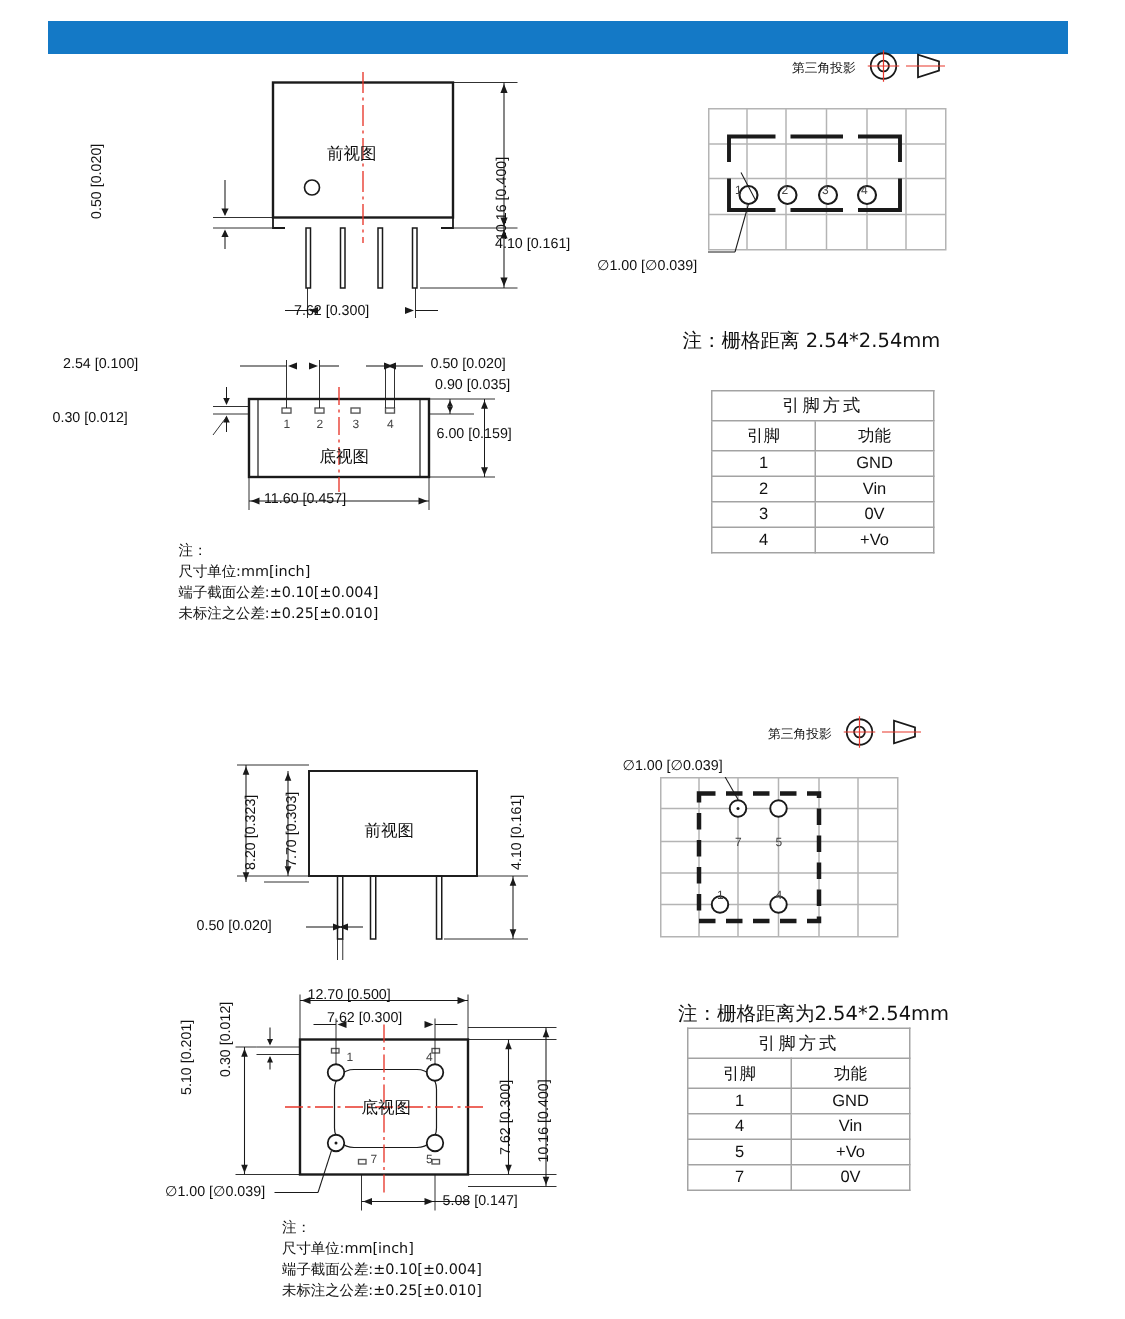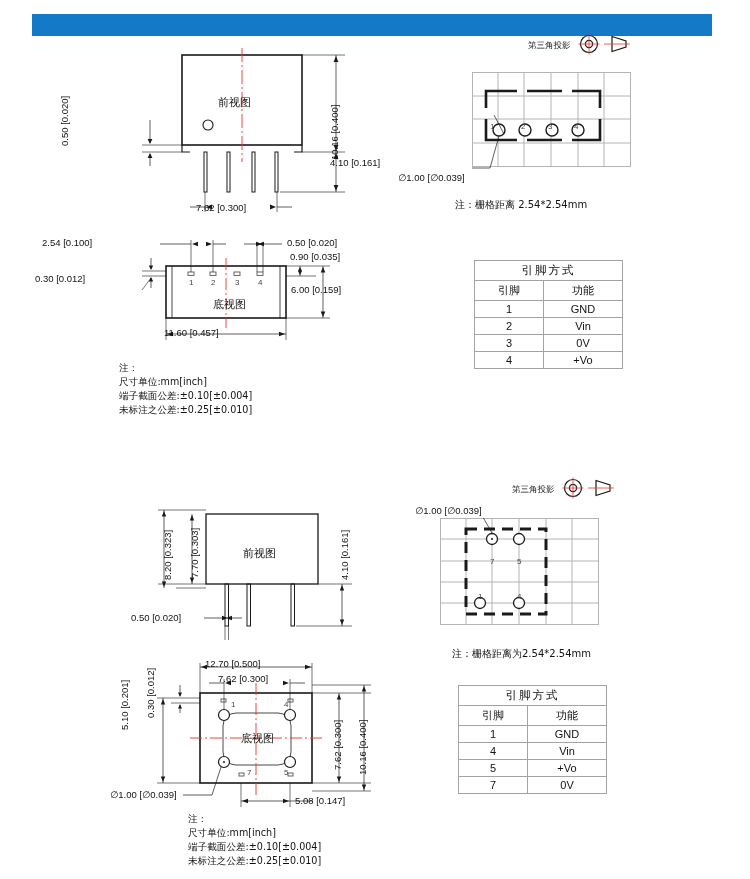--- a/index.html
+++ b/index.html
@@ -66,23 +66,24 @@
   .note-block {
     position: absolute;
     font-size: 9.6px;
     line-height: 1.45;
     color: #111;
     white-space: nowrap;
   }
 
   .grid-note {
     position: absolute;
-    font-size: 10px;
+    font-size: 13px;
     color: #111;
     white-space: nowrap;
+    margin-top: 20px;
   }
 
   .proj-label {
     position: absolute;
     font-size: 8.5px;
     color: #111;
     white-space: nowrap;
   }
 
   
@@ -220,21 +221,21 @@
     <path d="M165,106 l-6,-2.3 l0,4.6 z" fill="#1a1a1a"></path>
   </svg>
 
   <span class="view-label cjk" style="left:213px; top:297px;">底视图</span>
 
   <span class="dim-label" style="left:42px; top:238px;">2.54 [0.100]</span>
   <span class="dim-label" style="left:287px; top:238px;">0.50 [0.020]</span>
   <span class="dim-label" style="left:290px; top:252px;">0.90 [0.035]</span>
   <span class="dim-label" style="left:35px; top:274px;">0.30 [0.012]</span>
   <span class="dim-label" style="left:291px; top:285px;">6.00 [0.159]</span>
-  <span class="dim-label" style="left:164px; top:328px;">11.60 [0.457]</span>
+  <span class="dim-label" style="left:176px; top:328px;">11.60 [0.457]</span>
 
   <span class="pin-num" style="left:189px; top:278px;">1</span>
   <span class="pin-num" style="left:211px; top:278px;">2</span>
   <span class="pin-num" style="left:235px; top:278px;">3</span>
   <span class="pin-num" style="left:258px; top:278px;">4</span>
 
   <div class="note-block cjk" style="left:119px; top:361px;">
     <div>注：</div>
     <div>尺寸单位:mm[inch]</div>
     <div>端子截面公差:±0.10[±0.004]</div>

